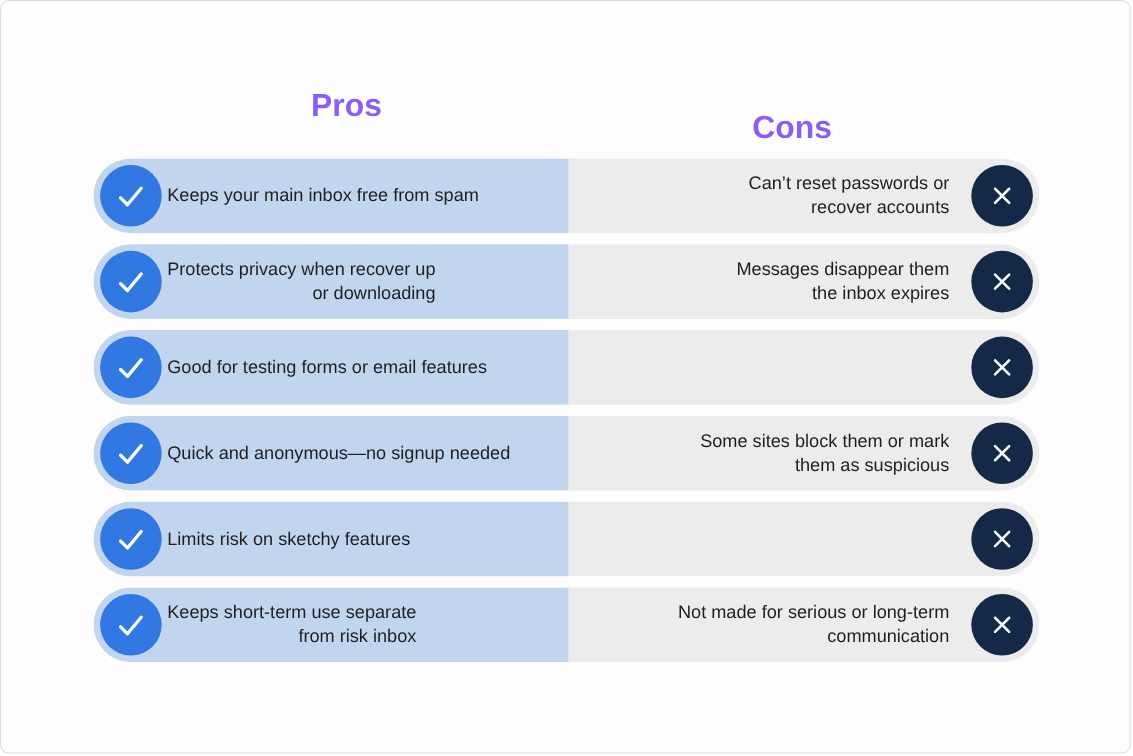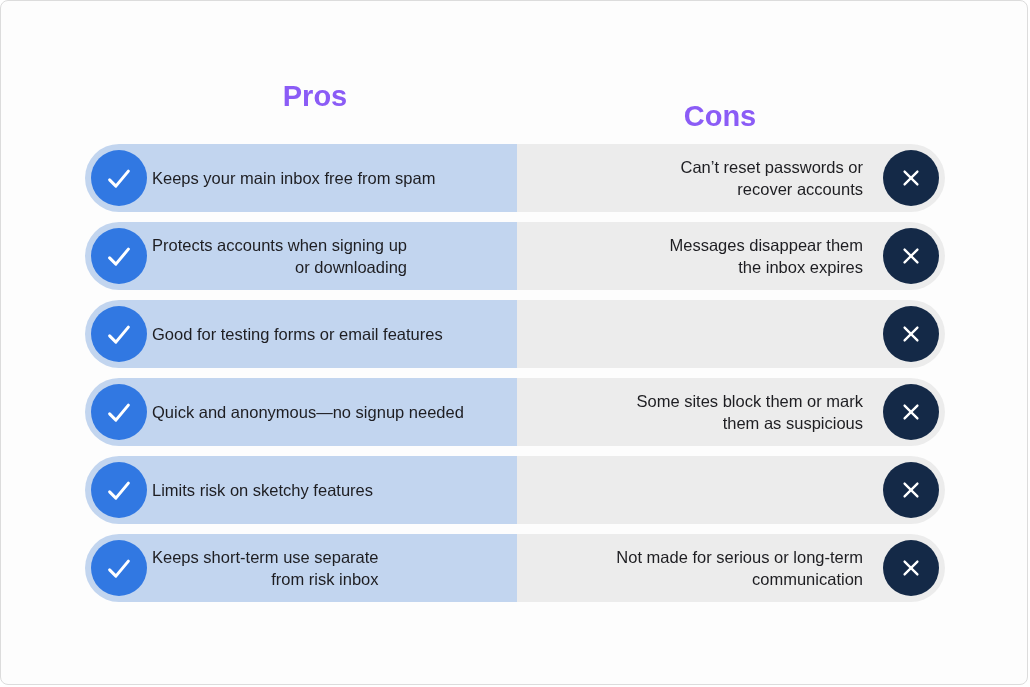--- a/index.html
+++ b/index.html
@@ -114,21 +114,21 @@
     </div>
   </div>
 
   <div class="row">
     <div class="cell pros-cell">
       <span class="circle check-circle">
         <svg width="30" height="30" viewBox="0 0 24 24" fill="none" aria-hidden="true">
           <polyline points="4.5,13.5 9.5,18.5 19.5,6.5" stroke="#ffffff" stroke-width="2.4" stroke-linecap="round" stroke-linejoin="round" fill="none"></polyline>
         </svg>
       </span>
-      <span class="cell-text pros-text">Protects accounts when signing up
+      <span class="cell-text pros-text">Protects privacy when recover up
 or downloading</span>
     </div>
     <div class="cell cons-cell">
       <span class="cell-text cons-text">Messages disappear them
 the inbox expires</span>
       <span class="circle x-circle">
         <svg width="28" height="28" viewBox="0 0 24 24" fill="none" aria-hidden="true">
           <line x1="6.5" y1="6.5" x2="17.5" y2="17.5" stroke="#ffffff" stroke-width="2" stroke-linecap="round"></line>
           <line x1="17.5" y1="6.5" x2="6.5" y2="17.5" stroke="#ffffff" stroke-width="2" stroke-linecap="round"></line>
         </svg>

